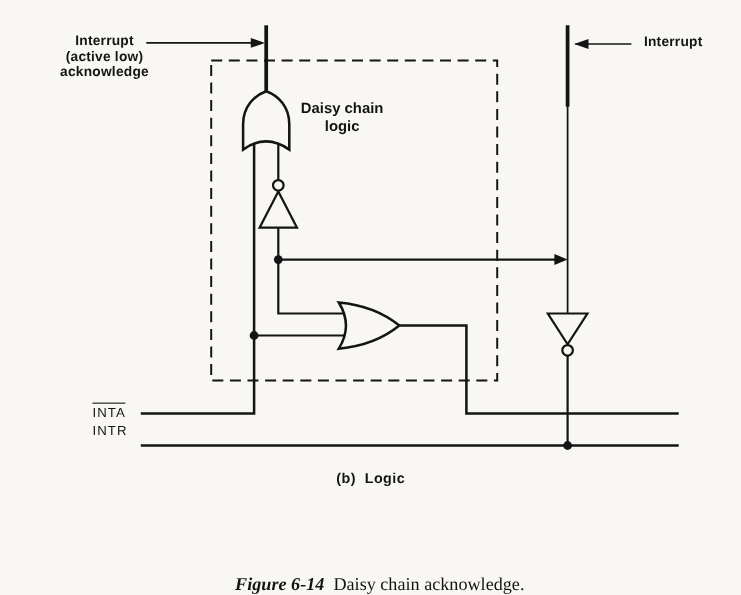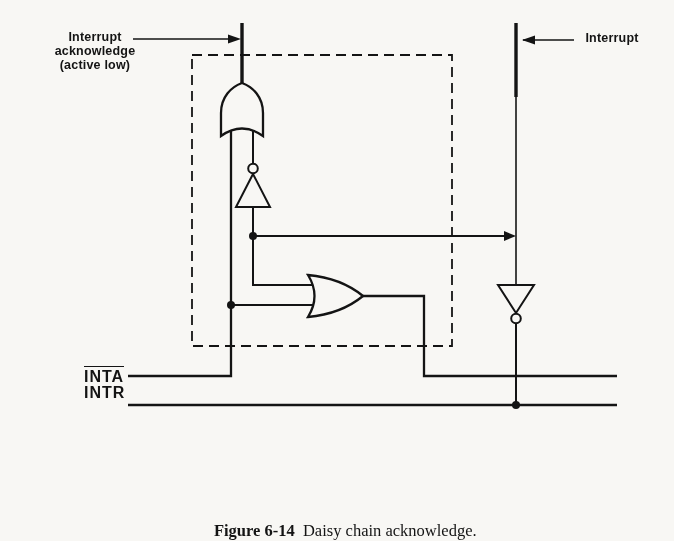--- a/index.html
+++ b/index.html
@@ -8,28 +8,28 @@
     background:#f8f7f4;color:#141414;
     font-family:"Liberation Sans", sans-serif;
   }
   .stage{position:absolute;inset:0;width:674px;height:541px;}
   svg.circuit{position:absolute;left:0;top:0;}
   .lbl{position:absolute;color:#141414;}
   .centered{text-align:center;}
   .ia-label{left:38px;top:30px;width:114px;font-size:12.5px;line-height:14px;font-weight:600;letter-spacing:.2px;}
   .ir-label{left:556px;top:31px;width:112px;font-size:12.5px;line-height:14px;font-weight:600;letter-spacing:.2px;}
   .dc-label{left:258px;top:91px;width:106px;font-size:13.5px;line-height:15.5px;font-weight:600;}
-  .sig{font-size:16px;font-weight:700;letter-spacing:1px;}
+  .sig{font-size:12px;font-weight:400;letter-spacing:1px;}
   .inta{left:84px;top:366px;}
   .intr{left:84px;top:384px;}
   .overbar{display:inline-block;border-top:1.7px solid #141414;padding-top:1px;}
   .sub-label{left:0;top:427px;width:674px;text-align:center;font-size:13px;font-weight:700;white-space:pre;letter-spacing:.4px;}
   .caption{left:0;top:501px;width:674px;text-align:center;
     font-family:"Liberation Serif", serif;font-size:16.5px;white-space:pre;}
-  .caption .fig-num{font-weight:700;}
+  .caption .fig-num{font-weight:700;font-style:italic;}
 </style>
 </head>
 <body>
 
 <div class="stage">
 
   <svg class="circuit" width="674" height="541" viewBox="0 0 674 541" style="color:#141414">
 
     <rect x="192" y="55" width="260" height="291" fill="none" stroke="currentColor" stroke-width="1.8" stroke-dasharray="10 6"></rect>
 
@@ -71,32 +71,37 @@
     <circle cx="253" cy="168.5" r="4.8" fill="#f8f7f4" stroke="currentColor" stroke-width="2"></circle>
 
     <path d="M308,275 Q341,278 363,296 Q341,314 308,317 Q321,296 308,275 Z" fill="#f8f7f4" stroke="currentColor" stroke-width="2.3"></path>
 
     <path d="M498,285 L534,285 L516,313 Z" fill="#f8f7f4" stroke="currentColor" stroke-width="2"></path>
     <circle cx="516" cy="318.5" r="4.8" fill="#f8f7f4" stroke="currentColor" stroke-width="2"></circle>
   </svg>
 
   <div class="lbl centered ia-label">
     <div>Interrupt</div>
+    <div>(active low)</div>
     <div>acknowledge</div>
-    <div>(active low)</div>
   </div>
 
   <div class="lbl centered ir-label">
     <div>Interrupt</div>
   </div>
 
+  <div class="lbl centered dc-label">
+    <div>Daisy chain</div>
+    <div>logic</div>
+  </div>
 
   <div class="lbl sig inta">
     <span class="overbar">INTA</span>
   </div>
   <div class="lbl sig intr">INTR</div>
 
+  <div class="lbl sub-label">(b)  Logic</div>
 
   <div class="lbl caption">
     <span class="fig-num">Figure 6-14</span><span>  Daisy chain acknowledge.</span>
   </div>
 
 </div>
 
 </body></html>

